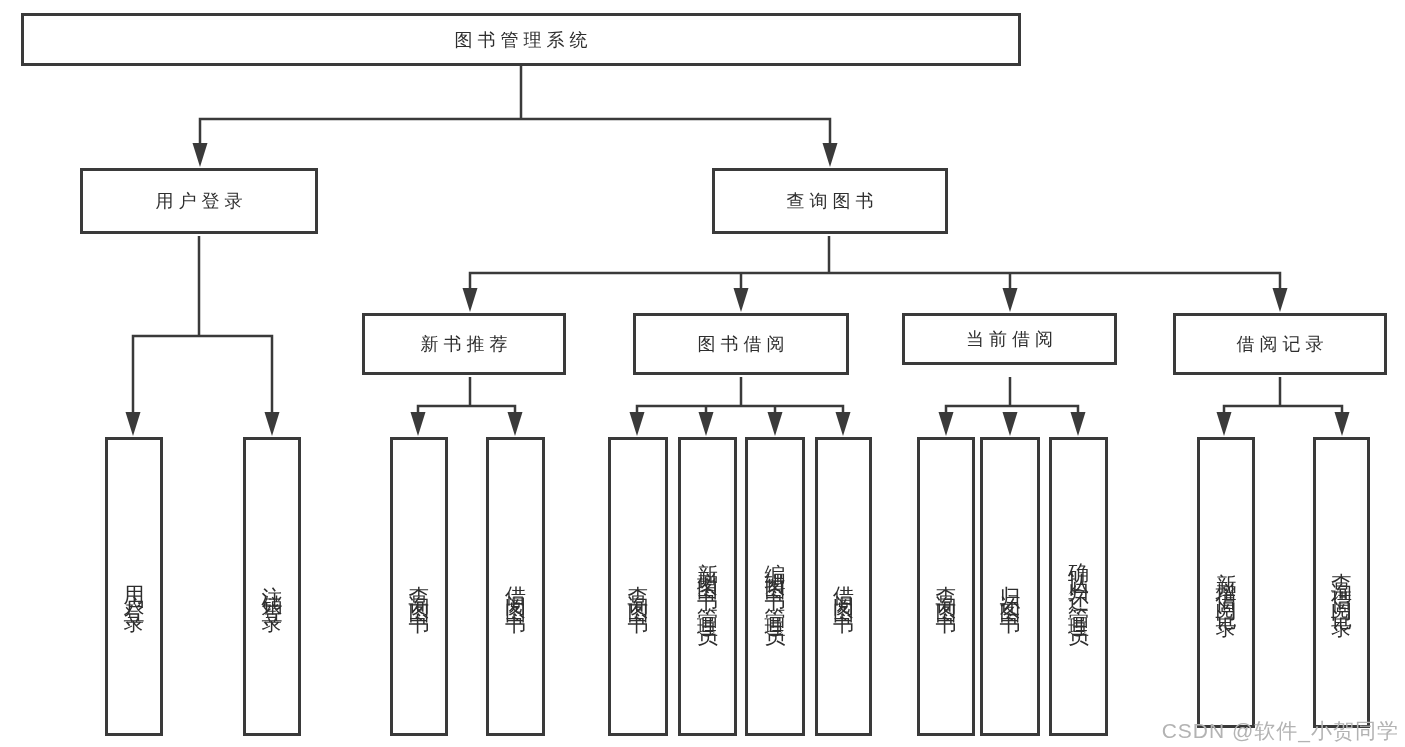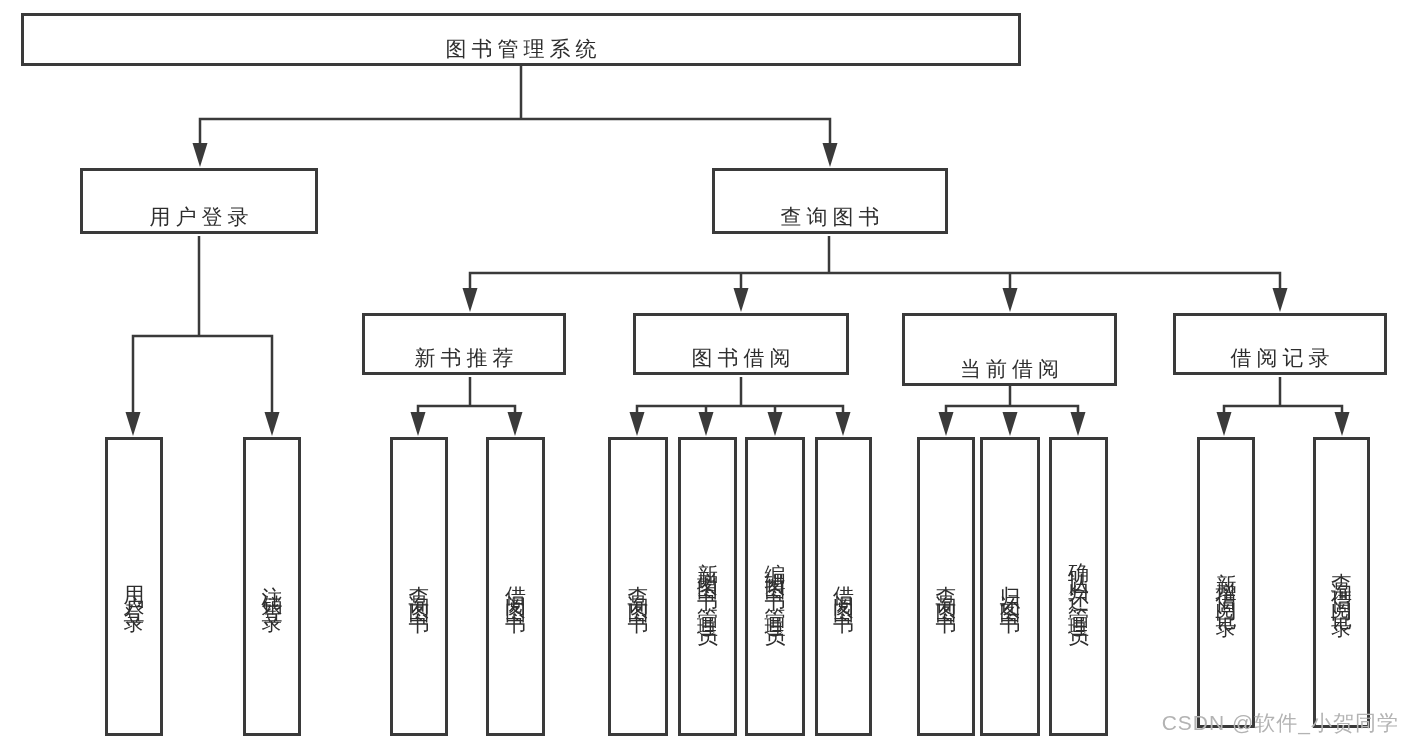--- a/index.html
+++ b/index.html
@@ -12,53 +12,53 @@
     font-family:"Liberation Sans","DejaVu Sans",sans-serif;
     overflow:hidden;
   }
   .connectors{position:absolute;left:0;top:0;z-index:1;}
   .node{
     position:absolute;z-index:2;background:#ffffff;
     border:3px solid var(--line);box-sizing:border-box;
     display:flex;align-items:center;justify-content:center;
     color:var(--text);
   }
-  .hnode{font-size:21px;letter-spacing:5px;text-indent:5px;white-space:nowrap;align-items:flex-end;}
+  .hnode{font-size:18px;letter-spacing:5px;text-indent:5px;white-space:nowrap;}
   .vnode span{
     writing-mode:vertical-rl;text-orientation:mixed;
     font-size:21px;letter-spacing:9px;line-height:1.15;
     color:var(--text);
   }
   
   .root{left:21px;top:13px;width:1000px;height:53px;}
   
   .l2a{left:80px;top:168px;width:238px;height:66px;}
   .l2b{left:712px;top:168px;width:236px;height:66px;}
   
   .l3a{left:362px;top:313px;width:204px;height:62px;}
   .l3b{left:633px;top:313px;width:216px;height:62px;}
-  .l3c{left:902px;top:313px;width:215px;height:73px;}
+  .l3c{left:902px;top:313px;width:215px;height:52px;}
   .l3d{left:1173px;top:313px;width:214px;height:62px;}
   
   .leaf{top:437px;height:299px;}
   .lf1{left:105px;width:58px;}
   .lf2{left:243px;width:58px;}
   .lf3{left:390px;width:58px;}
   .lf4{left:486px;width:59px;}
   .lf5{left:608px;width:60px;}
   .lf6{left:678px;width:59px;}
   .lf7{left:745px;width:60px;}
   .lf8{left:815px;width:57px;}
   .lf9{left:917px;width:58px;}
   .lf10{left:980px;width:60px;}
   .lf11{left:1049px;width:59px;}
   .lf12{left:1197px;width:58px;height:291px;}
   .lf13{left:1313px;width:57px;height:291px;}
   .watermark{
-    position:absolute;z-index:3;right:6px;bottom:10px;
+    position:absolute;z-index:3;right:6px;bottom:2px;
     font-size:21px;color:#b3b3b3;letter-spacing:1px;white-space:nowrap;
   }
 </style>
 </head>
 <body>
 
 <svg class="connectors" width="1405" height="747" viewBox="0 0 1405 747">
   <g stroke="#3a3a3a" stroke-width="2.5" fill="none">
     <path d="M521,66 V119 M200,145 V119 H830 V145"></path>
     <path d="M199,236 V336 M133,414 V336 H272 V414"></path>

